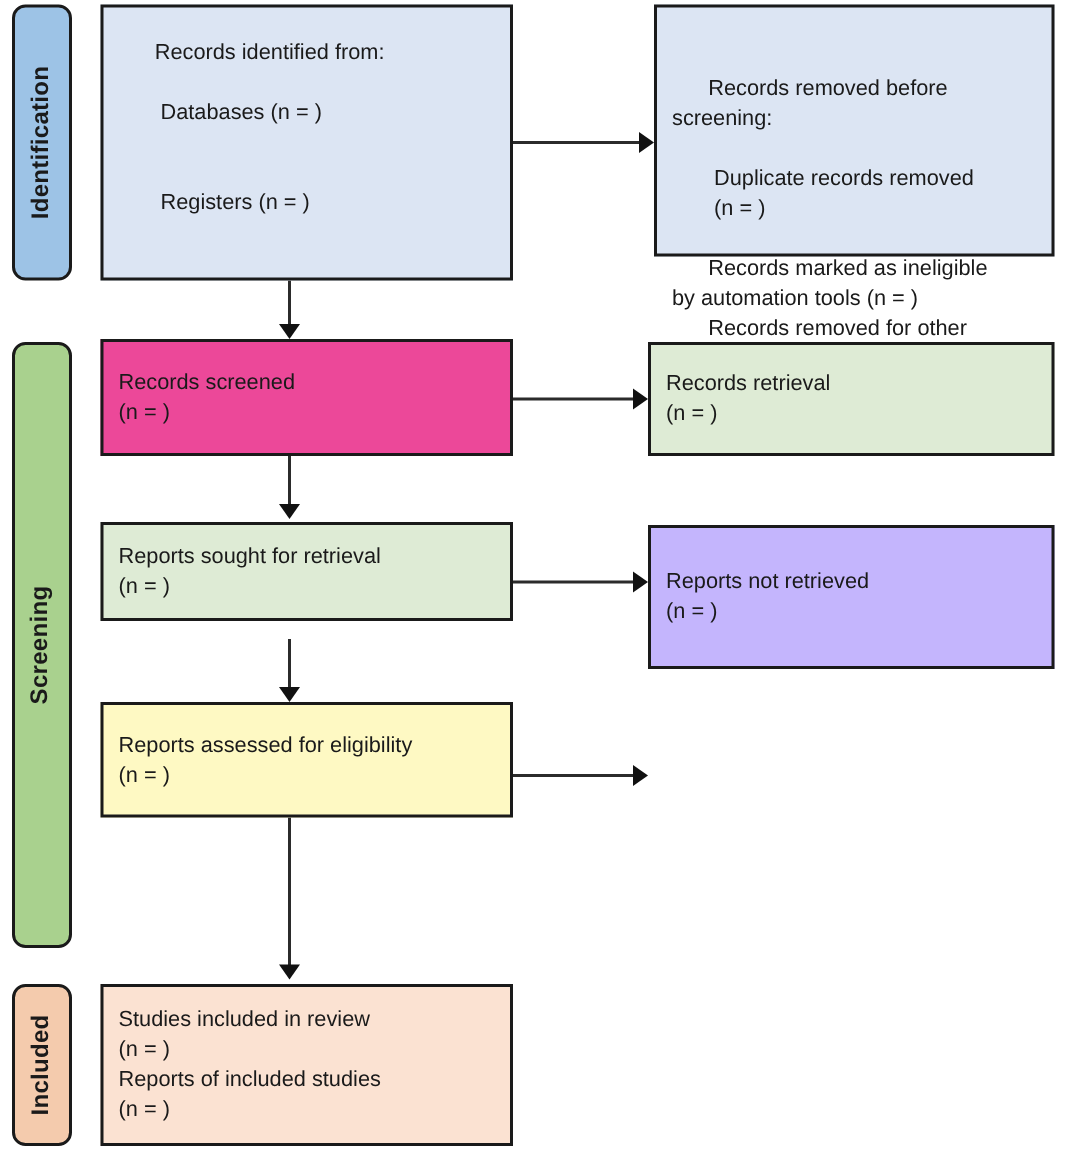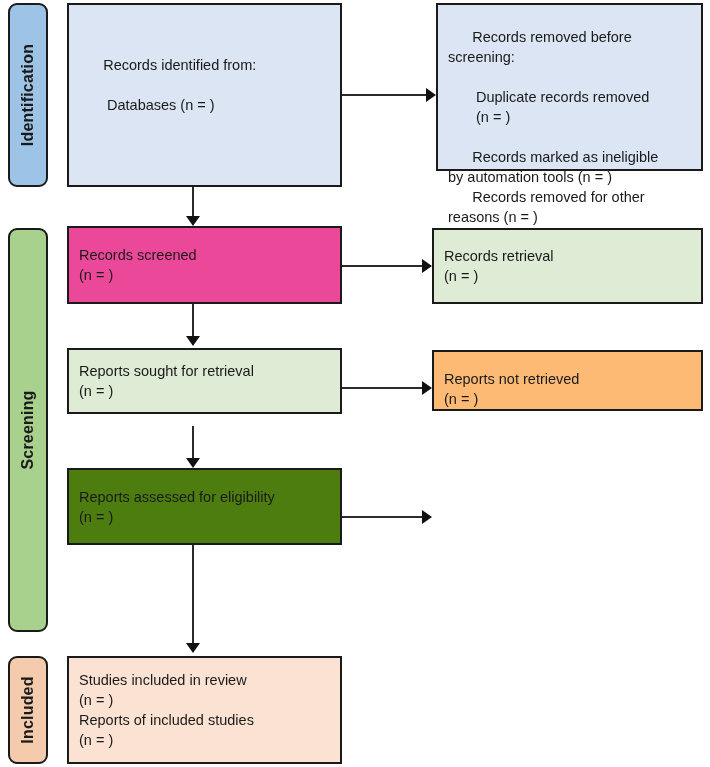--- a/index.html
+++ b/index.html
@@ -117,24 +117,25 @@
   <div class="conn-h" style="left:342px; top:516px; width:86px;"></div>
   <div class="arrow-right" style="left:422px; top:510px;"></div>
 
   <div class="conn-v" style="left:192px; top:545px; width:2px; height:99px;"></div>
   <div class="arrow-down" style="left:186px; top:643px;"></div>
 
   <div class="fbox" style="left:67px; top:3px; width:275px; height:184px; background:#DCE5F3;">
     <div class="box-text">
       <span>Records identified from:</span>
       <span class="indent-1">Databases (n = )</span>
+      <span class="indent-1">Registers (n = )</span>
     </div>
   </div>
 
-  <div class="fbox" style="left:436px; top:3px; width:267px; height:168px; background:#DCE5F3; align-items:flex-start; padding-top:2px;">
+  <div class="fbox" style="left:436px; top:3px; width:267px; height:168px; background:#DCE5F3; align-items:flex-start; padding-top:24px;">
     <div class="box-text">
       <span>Records removed before
 screening:</span>
       <span class="indent-1">Duplicate records removed
 (n = )</span>
       <span>Records marked as ineligible
 by automation tools (n = )</span>
       <span>Records removed for other
 reasons (n = )</span>
     </div>
@@ -148,26 +149,26 @@
   <div class="fbox" style="left:432px; top:228px; width:271px; height:76px; background:#DEEBD5;">
     <div class="box-text">Records retrieval
 (n = )</div>
   </div>
 
   <div class="fbox" style="left:67px; top:348px; width:275px; height:66px; background:#DEEBD5;">
     <div class="box-text">Reports sought for retrieval
 (n = )</div>
   </div>
 
-  <div class="fbox" style="left:432px; top:350px; width:271px; height:61px; background:#fdba74;align-items:flex-end;">
+  <div class="fbox" style="left:432px; top:350px; width:271px; height:96px; background:#c4b5fd;">
     <div class="box-text">Reports not retrieved
 (n = )</div>
   </div>
 
-  <div class="fbox" style="left:67px; top:468px; width:275px; height:77px; background:#4d7c0f;">
+  <div class="fbox" style="left:67px; top:468px; width:275px; height:77px; background:#fef9c3;">
     <div class="box-text">Reports assessed for eligibility
 (n = )</div>
   </div>
 
 
   <div class="fbox" style="left:67px; top:656px; width:275px; height:108px; background:#FBE2D2;">
     <div class="box-text">Studies included in review
 (n = )
 Reports of included studies
 (n = )</div>

